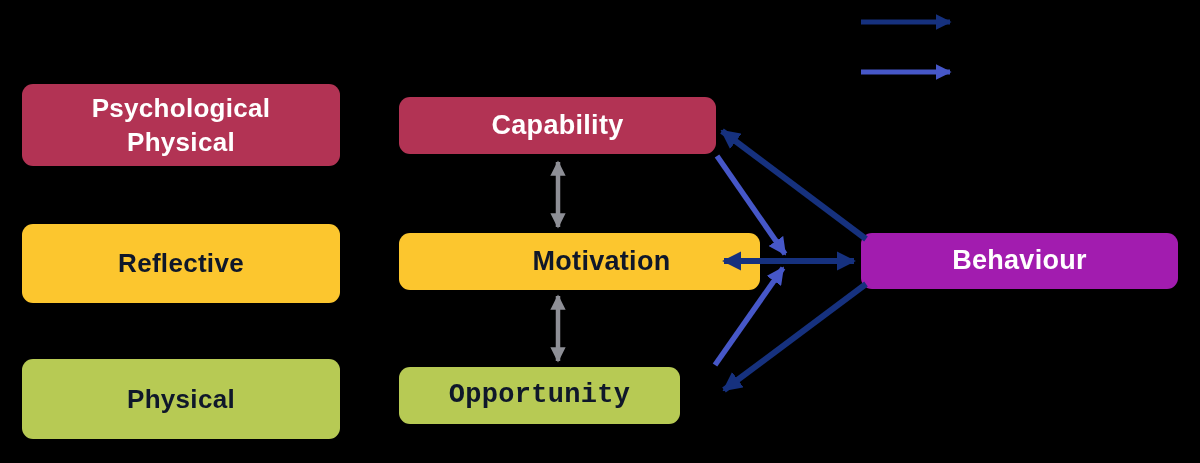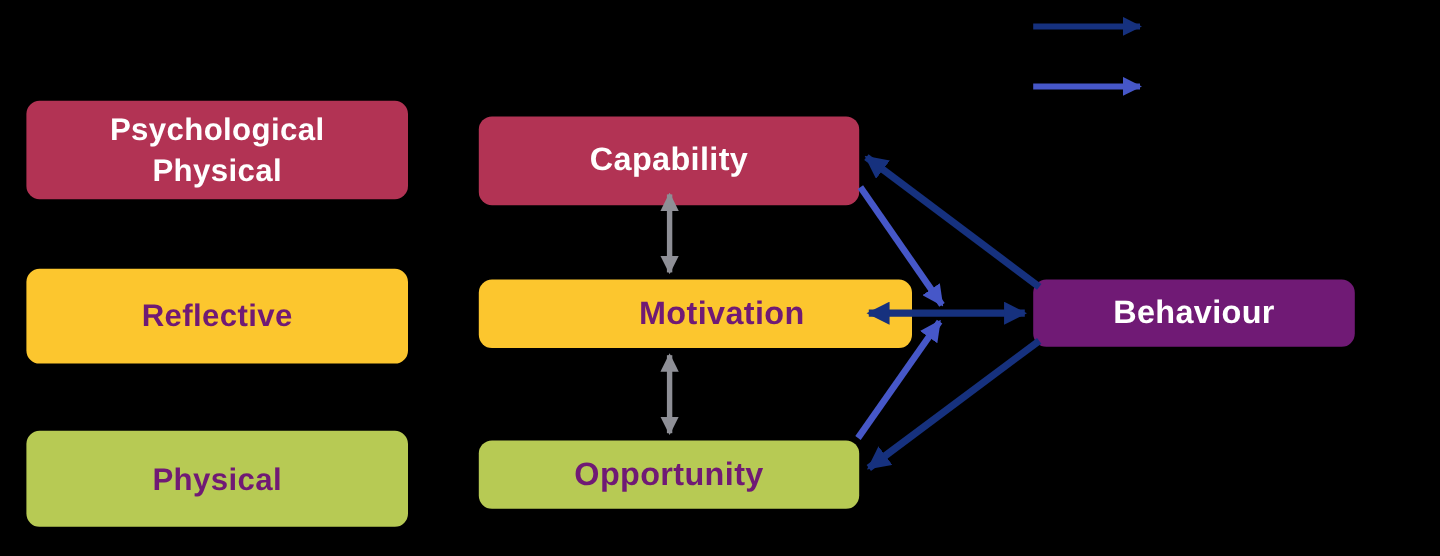--- a/index.html
+++ b/index.html
@@ -26,21 +26,21 @@
     text-align: center;
     letter-spacing: 0.3px;
   }
   .box .line {
     display: block;
     line-height: 1.32;
   }
   .two-line { font-size: 26px; align-items: center; }
   .single-line { font-size: 27px; }
   .text-light { color: #ffffff; }
-  .text-dark { color: #701a75; }
+  .text-dark { color: #0f172a; }
   .arrows {
     position: absolute;
     left: 0;
     top: 0;
     pointer-events: none;
   }
 </style>
 </head>
 <body>
 
@@ -52,33 +52,33 @@
   </div>
 
   <div class="box two-line text-dark" style="left: 22px; top: 224px; width: 318px; height: 79px; background-color: rgb(252, 198, 46);">
     <span class="line">Reflective</span>
   </div>
 
   <div class="box two-line text-dark" style="left: 22px; top: 359px; width: 318px; height: 80px; background-color: rgb(183, 202, 84);">
     <span class="line">Physical</span>
   </div>
 
-  <div class="box single-line text-light" style="left: 399px; top: 97px; width: 317px; height: 74px; background-color: rgb(178, 51, 84);">
+  <div class="box single-line text-light" style="left: 399px; top: 97px; width: 317px; height: 57px; background-color: rgb(178, 51, 84);">
     <span class="line">Capability</span>
   </div>
 
   <div class="box single-line text-dark" style="left: 399px; top: 233px; width: 317px; height: 57px; background-color: rgb(252, 198, 46); padding-left: 44px;">
     <span class="line">Motivation</span>
   </div>
 
-  <div class="box single-line text-dark" style="left: 399px; top: 367px; width: 317px; height: 57px; background-color: rgb(183, 202, 84);">
+  <div class="box single-line text-dark" style="left: 399px; top: 367px; width: 281px; height: 57px; background-color: rgb(183, 202, 84); font-family: Liberation Mono, monospace;">
     <span class="line">Opportunity</span>
   </div>
 
-  <div class="box single-line text-light" style="left: 861px; top: 233px; width: 268px; height: 56px; background-color: #701a75;">
+  <div class="box single-line text-light" style="left: 861px; top: 233px; width: 317px; height: 56px; background-color: #a21caf;">
     <span class="line">Behaviour</span>
   </div>
 
   <svg class="arrows" width="1200" height="463" viewBox="0 0 1200 463">
     <defs>
       <marker id="headNavy" viewBox="0 0 10 10" refX="9" refY="5" markerWidth="3.2" markerHeight="3.2" orient="auto-start-reverse">
         <path d="M0,0 L10,5 L0,10 z" fill="#16317e"></path>
       </marker>
       <marker id="headBlue" viewBox="0 0 10 10" refX="9" refY="5" markerWidth="3.2" markerHeight="3.2" orient="auto-start-reverse">
         <path d="M0,0 L10,5 L0,10 z" fill="#4657c8"></path>

